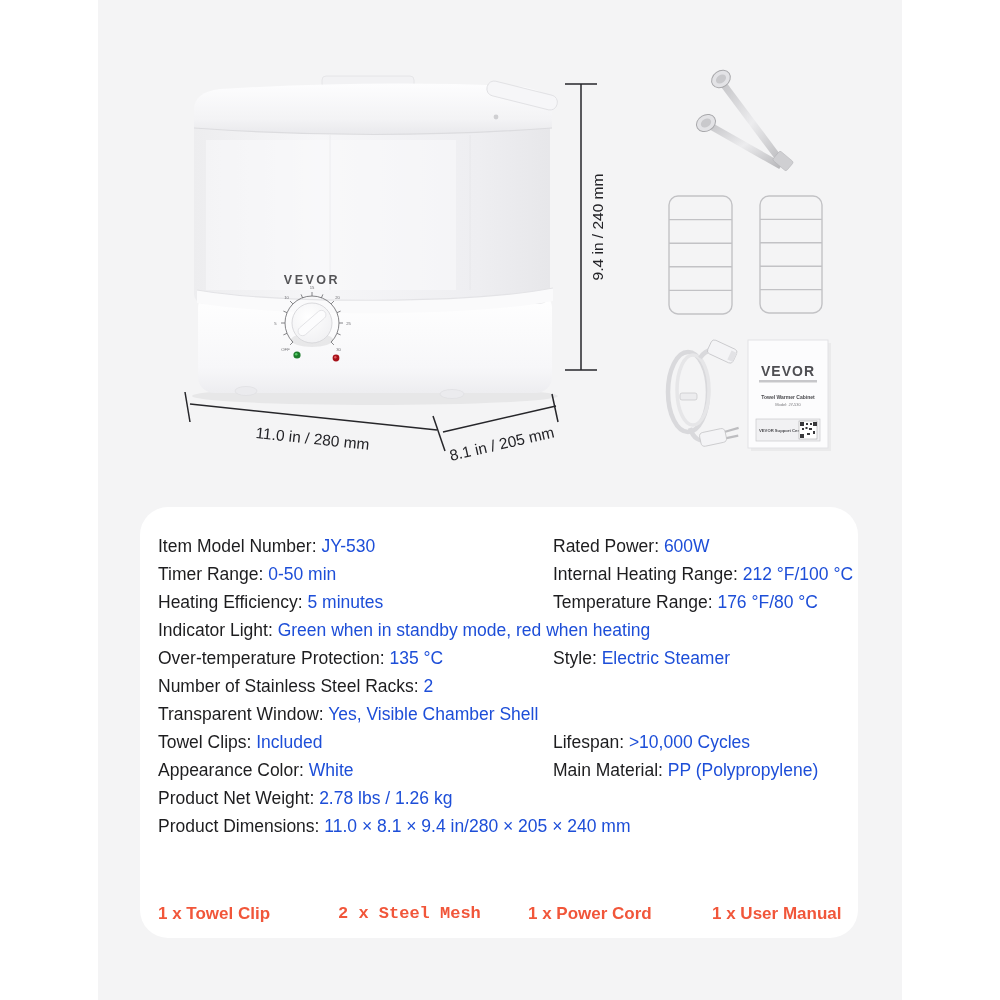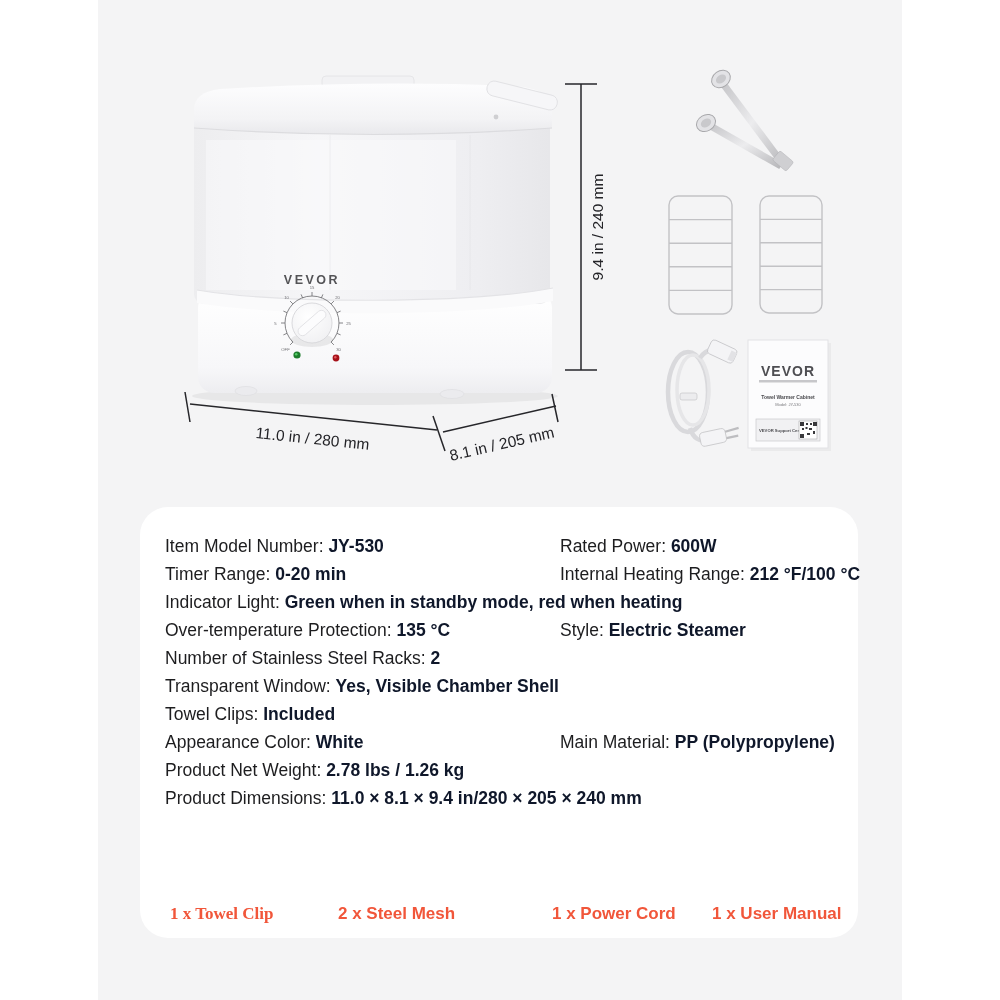--- a/index.html
+++ b/index.html
@@ -19,33 +19,33 @@
     position:absolute;left:140px;top:507px;width:718px;height:431px;
     background:#ffffff;border-radius:28px;
   }
   .specs{
     position:absolute;left:18px;top:25px;right:10px;
   }
   .spec-row{
     position:relative;height:28px;line-height:28px;
     font-size:17.5px;white-space:nowrap;color:#1d1d1f;
   }
-  .pair .lbl{color:#1d1d1f;font-weight:400;margin-left:7px;}
-  .pair .val{color:#0f172a;font-weight:700;}
+  .pair .lbl{color:#1d1d1f;font-weight:400;}
+  .pair .val{color:#1d4ed8;font-weight:400;}
   .pair.right{position:absolute;left:395px;top:0;text-align:right;}
   .package{
     position:absolute;left:18px;top:394px;width:682px;height:26px;
   }
   .package .pkg-item{
     position:absolute;top:0;line-height:26px;
     font-size:17px;font-weight:700;color:#f1563a;white-space:nowrap;
   }
-  .pkg-0{left:12px;font-family:Liberation Serif, serif;}
-  .pkg-1{left:180px;}
-  .pkg-2{left:370px;margin-left:24px;}
+  .pkg-0{left:0;}
+  .pkg-1{left:180px;font-family:Liberation Mono, monospace;}
+  .pkg-2{left:370px;}
   .pkg-3{left:554px;}
   svg text{font-family:"Liberation Sans", sans-serif;}
   .dim-label{font-size:15.5px;font-weight:500;fill:#232327;}
   .device-logo{font-size:12.5px;font-weight:700;letter-spacing:2.5px;fill:#545457;}
   .dial-num{font-size:4.2px;fill:#6f6f73;}
   .manual-brand{font-size:14px;font-weight:800;letter-spacing:1px;fill:#4e4e52;}
   .manual-title{font-size:5px;font-weight:700;fill:#4a4a4e;}
   .manual-model{font-size:4px;fill:#7a7a7e;}
   .manual-support{font-size:4.2px;font-weight:700;fill:#4e4e52;}
 </style>
@@ -209,44 +209,49 @@
 <div class="spec-card">
   <div class="specs">
 
     <div class="spec-row">
       <span class="pair"><span class="lbl">Item Model Number: </span><span class="val">JY-530</span></span>
       <span class="pair right"><span class="lbl">Rated Power: </span><span class="val">600W</span></span>
     </div>
 
 
     <div class="spec-row">
-      <span class="pair"><span class="lbl">Timer Range: </span><span class="val">0-20 min</span></span>
+      <span class="pair"><span class="lbl">Timer Range: </span><span class="val">0-50 min</span></span>
       <span class="pair right"><span class="lbl">Internal Heating Range: </span><span class="val">212 °F/100 °C</span></span>
     </div>
 
+    <div class="spec-row">
+      <span class="pair"><span class="lbl">Heating Efficiency: </span><span class="val">5 minutes</span></span>
+      <span class="pair right"><span class="lbl">Temperature Range: </span><span class="val">176 °F/80 °C</span></span>
+    </div>
 
     <div class="spec-row">
       <span class="pair"><span class="lbl">Indicator Light: </span><span class="val">Green when in standby mode, red when heating</span></span>
     </div>
 
     <div class="spec-row">
       <span class="pair"><span class="lbl">Over-temperature Protection: </span><span class="val">135 °C</span></span>
       <span class="pair right"><span class="lbl">Style: </span><span class="val">Electric Steamer</span></span>
     </div>
 
     <div class="spec-row">
       <span class="pair"><span class="lbl">Number of Stainless Steel Racks: </span><span class="val">2</span></span>
     </div>
 
     <div class="spec-row">
       <span class="pair"><span class="lbl">Transparent Window: </span><span class="val">Yes, Visible Chamber Shell</span></span>
     </div>
 
     <div class="spec-row">
       <span class="pair"><span class="lbl">Towel Clips: </span><span class="val">Included</span></span>
+      <span class="pair right"><span class="lbl">Lifespan: </span><span class="val">&gt;10,000 Cycles</span></span>
     </div>
 
     <div class="spec-row">
       <span class="pair"><span class="lbl">Appearance Color: </span><span class="val">White</span></span>
       <span class="pair right"><span class="lbl">Main Material: </span><span class="val">PP (Polypropylene)</span></span>
     </div>
 
     <div class="spec-row">
       <span class="pair"><span class="lbl">Product Net Weight: </span><span class="val">2.78 lbs / 1.26 kg</span></span>
     </div>

